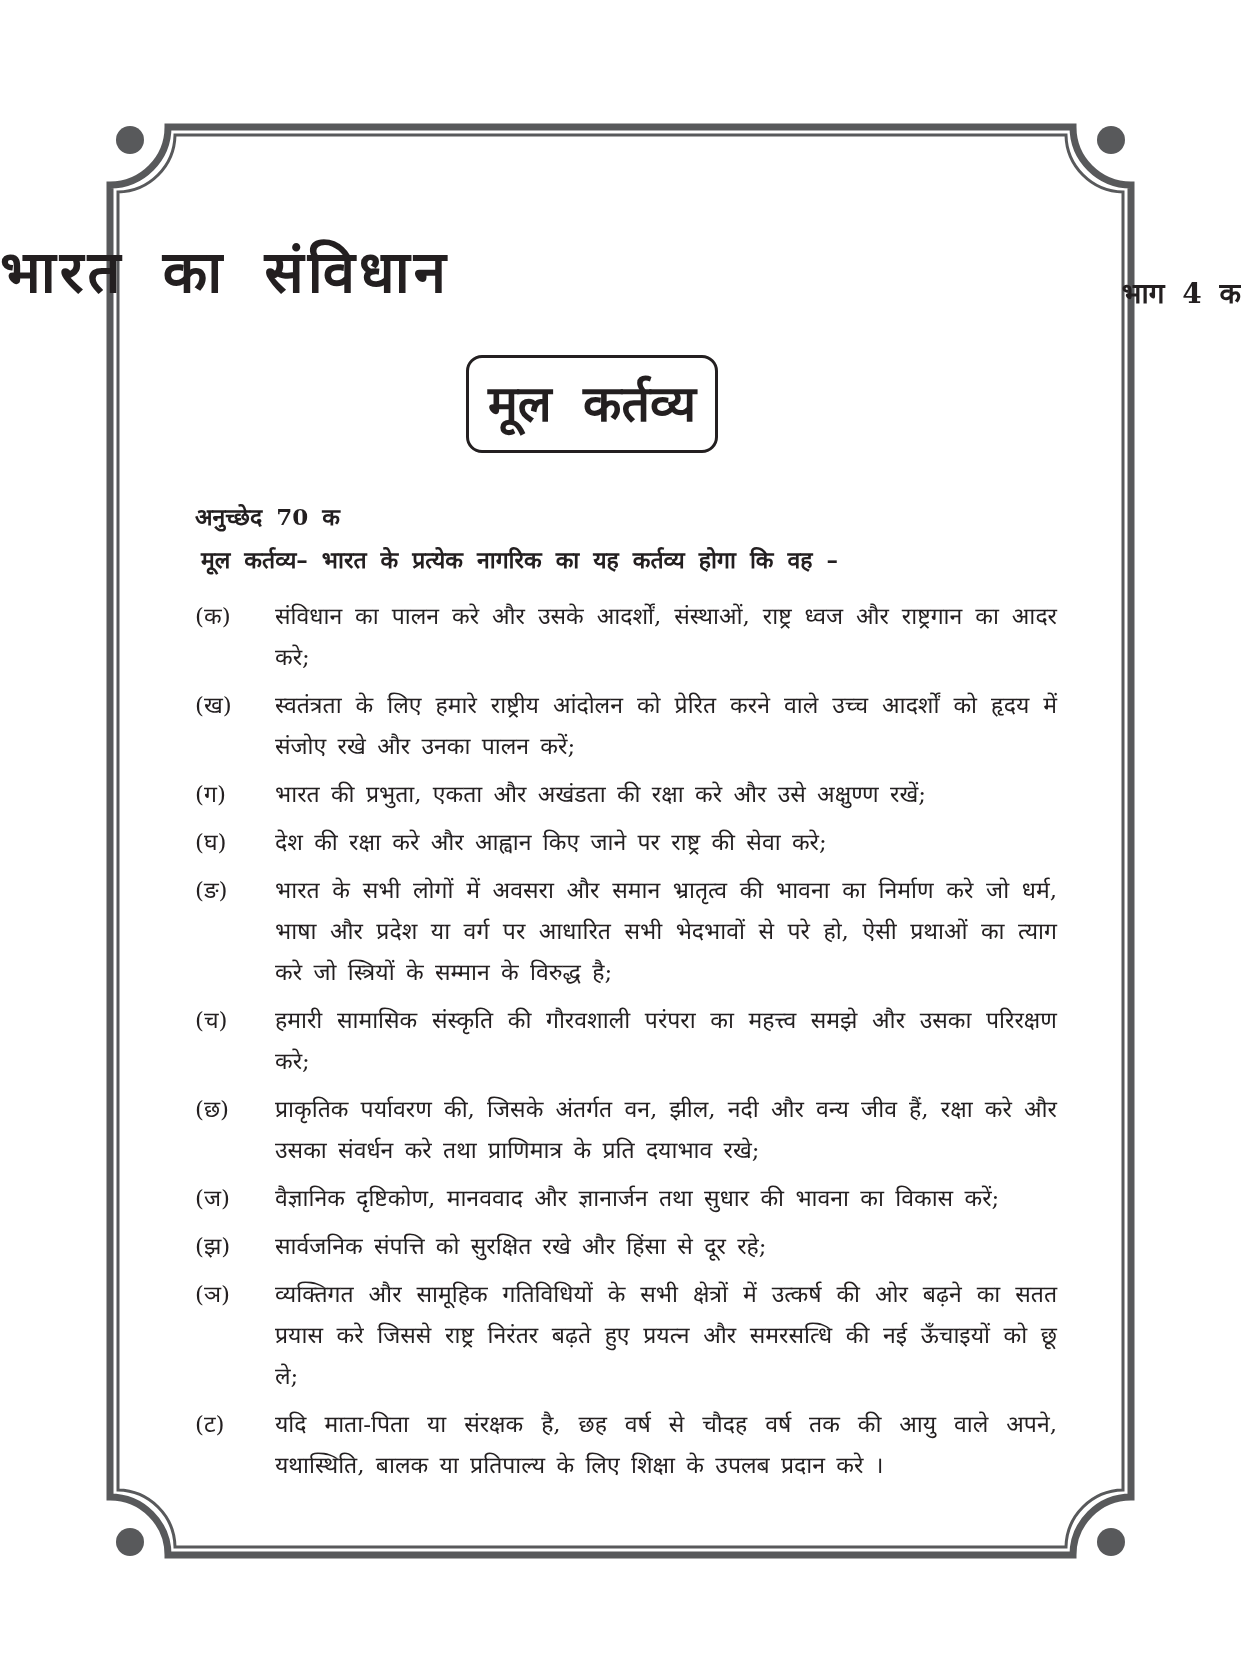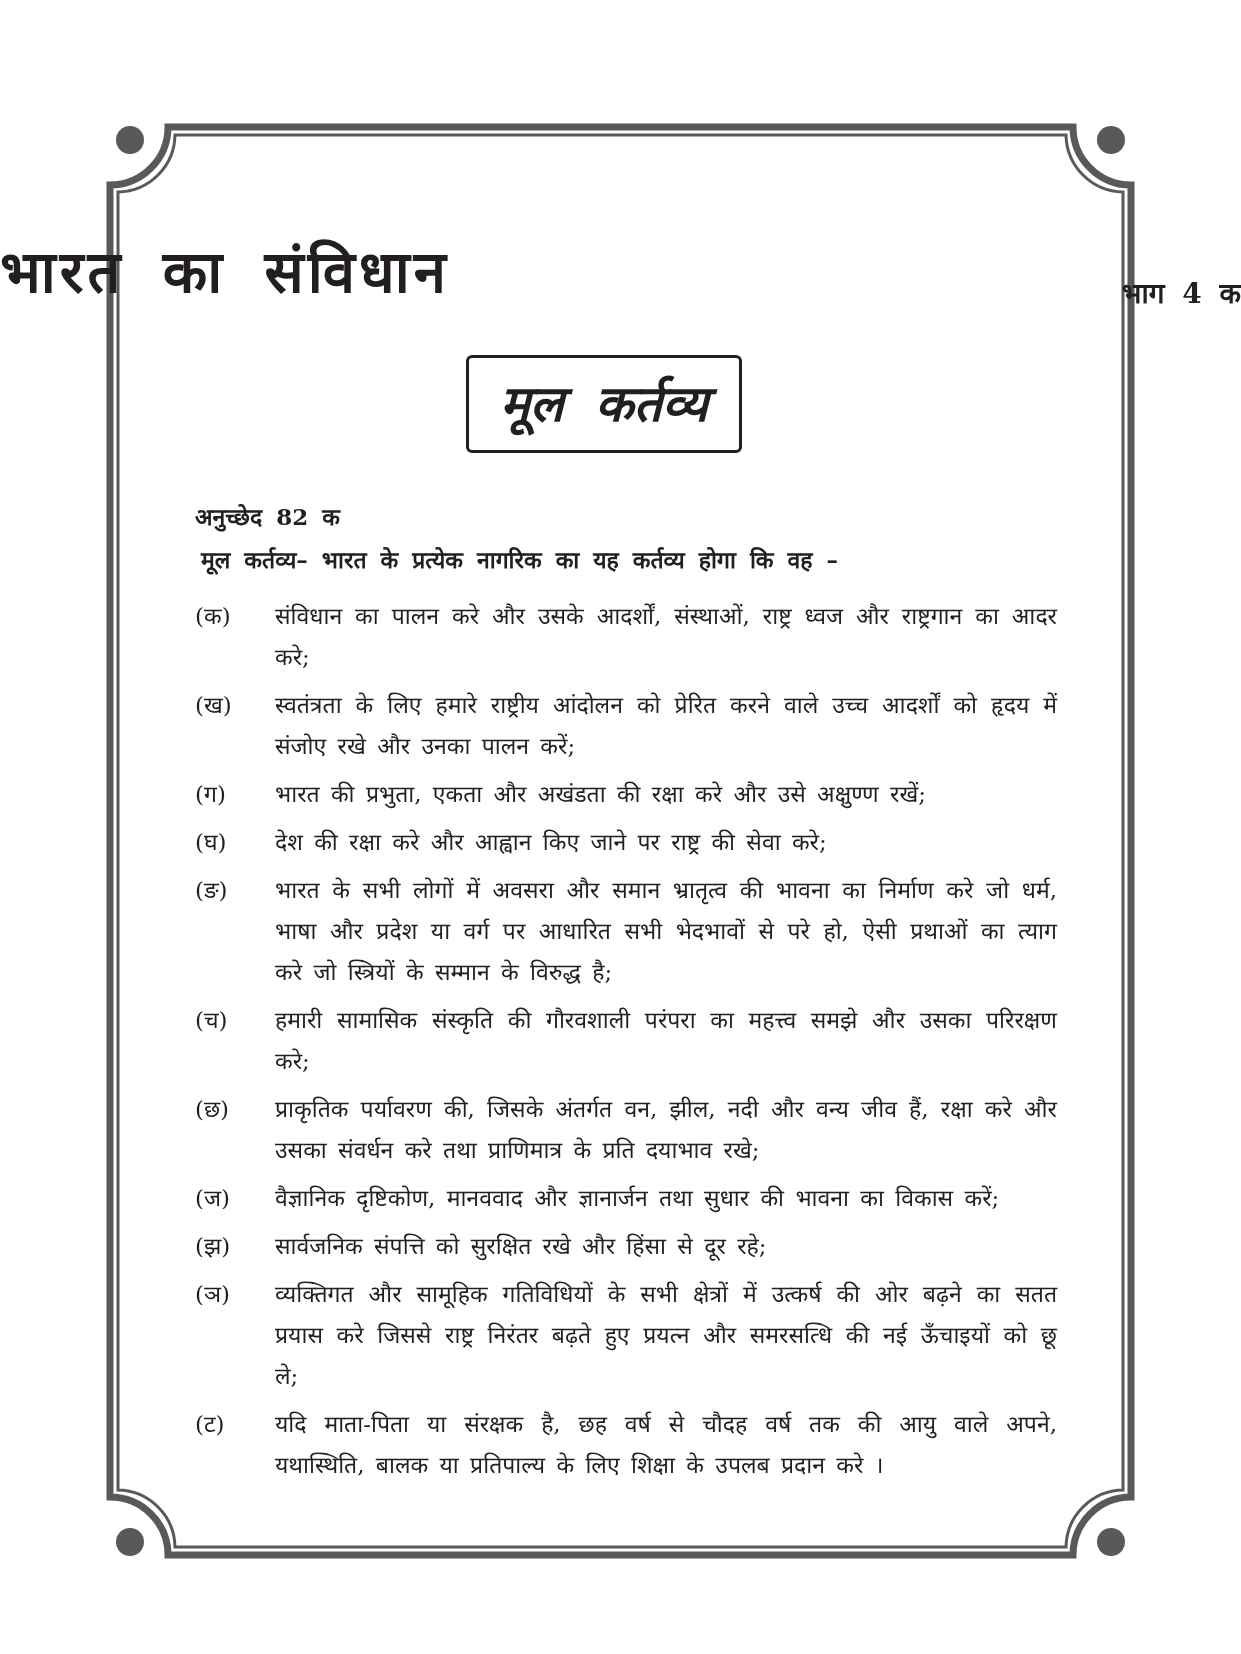--- a/index.html
+++ b/index.html
@@ -43,29 +43,28 @@
     text-align: right;
     font-size: 28px;
     font-weight: bold;
     word-spacing: 8px;
     line-height: 36px;
   }
   .heading-box {
     position: absolute;
     left: 466px;
     top: 355px;
-    width: 276px;
+    width: 252px;
     height: 98px;
     border: 3px solid #231f20;
-    border-radius: 6px;
+    border-radius: 16px;
     box-sizing: border-box;
     display: flex;
     align-items: center;
     justify-content: center;
-    font-style: italic;
   }
   .heading-box span {
     font-size: 50px;
     font-weight: bold;
     word-spacing: 14px;
     line-height: 60px;
   }
   .article-no {
     position: absolute;
     left: 195px;
@@ -128,21 +127,21 @@
   <circle cx="1111" cy="1542" r="14" fill="#58595b"></circle>
 </svg>
 
 <div class="title">भारत का संविधान</div>
 <div class="subtitle">भाग 4 क</div>
 
 <div class="heading-box">
   <span>मूल कर्तव्य</span>
 </div>
 
-<div class="article-no">अनुच्छेद 82 क</div>
+<div class="article-no">अनुच्छेद 70 क</div>
 <div class="intro">मूल कर्तव्य– भारत के प्रत्येक नागरिक का यह कर्तव्य होगा कि वह –</div>
 
 <ul class="duties">
   <li class="duty">
     <span class="duty-marker">(क)</span>
     <span class="duty-text">संविधान का पालन करे और उसके आदर्शों, संस्थाओं, राष्ट्र ध्वज और राष्ट्रगान का आदर करे;</span>
   </li>
   <li class="duty">
     <span class="duty-marker">(ख)</span>
     <span class="duty-text">स्वतंत्रता के लिए हमारे राष्ट्रीय आंदोलन को प्रेरित करने वाले उच्च आदर्शों को हृदय में संजोए रखे और उनका पालन करें;</span>

